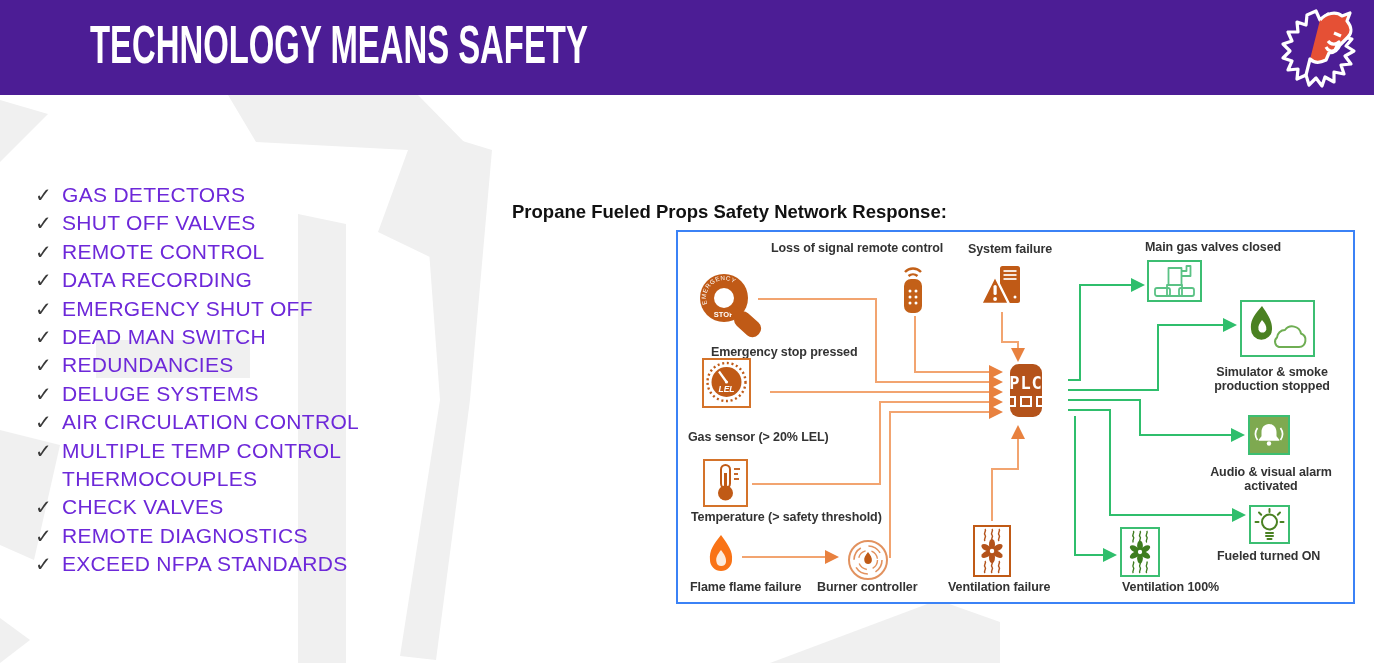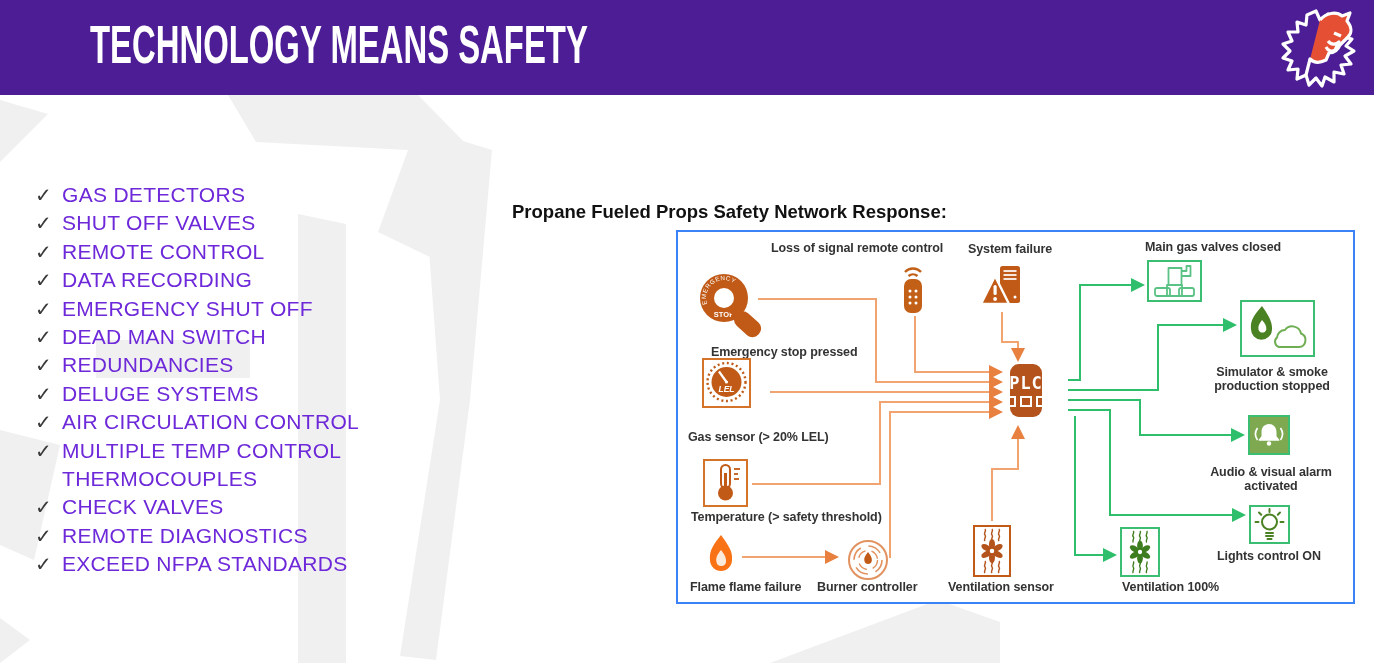--- a/index.html
+++ b/index.html
@@ -263,21 +263,21 @@
           <ellipse rx="3" ry="5.5" cy="-6.5"></ellipse>
             <ellipse rx="3" ry="5.5" cy="-6.5" transform="rotate(60)"></ellipse>
           <ellipse rx="3" ry="5.5" cy="-6.5" transform="rotate(120)"></ellipse>
             <ellipse rx="3" ry="5.5" cy="-6.5" transform="rotate(180)"></ellipse>
           <ellipse rx="3" ry="5.5" cy="-6.5" transform="rotate(240)"></ellipse>
             <ellipse rx="3" ry="5.5" cy="-6.5" transform="rotate(300)"></ellipse>
           <circle r="3" fill="#fff" stroke="#B4531B" stroke-width="1.5"></circle>
         </g>
       </svg>
     </div>
-    <div class="dlabel" style="left:270px;top:348px;">Ventilation sensor</div>
+    <div class="dlabel" style="left:270px;top:348px;">Ventilation failure</div>
 
     <div class="plc">
       <span class="plc-text">PLC</span>
       <span class="plc-squares">
           <span></span>
           <span></span>
           <span></span>
         </span>
     </div>
 
@@ -320,21 +320,21 @@
             <path d="M8,5.5 l2.2,2.2"></path>
             <path d="M29,5.5 l-2.2,2.2"></path>
           <path d="M4.5,15 h3"></path>
             <path d="M32.5,15 h-3"></path>
           <path d="M15,26 h7"></path>
             <path d="M15,29 h7"></path>
             <path d="M16.5,32 h4"></path>
         </g>
       </svg>
     </div>
-    <div class="dlabel" style="left:539px;top:317px;">Lights control ON</div>
+    <div class="dlabel" style="left:539px;top:317px;">Fueled turned ON</div>
 
     <div class="gbox" style="left:442px;top:295px;width:40px;height:50px;">
       <svg width="36" height="46" viewBox="0 0 34 48">
         <g stroke="#3E7D1F" stroke-width="1.5" fill="none">
           <path d="M10,2 c2,2 -2,4 0,6 c2,2 -2,4 0,6"></path>
             <path d="M17,2 c2,2 -2,4 0,6 c2,2 -2,4 0,6"></path>
             <path d="M24,2 c2,2 -2,4 0,6 c2,2 -2,4 0,6"></path>
           <path d="M10,34 c2,2 -2,4 0,6 c2,2 -2,4 0,6"></path>
             <path d="M17,34 c2,2 -2,4 0,6 c2,2 -2,4 0,6"></path>
             <path d="M24,34 c2,2 -2,4 0,6 c2,2 -2,4 0,6"></path>

